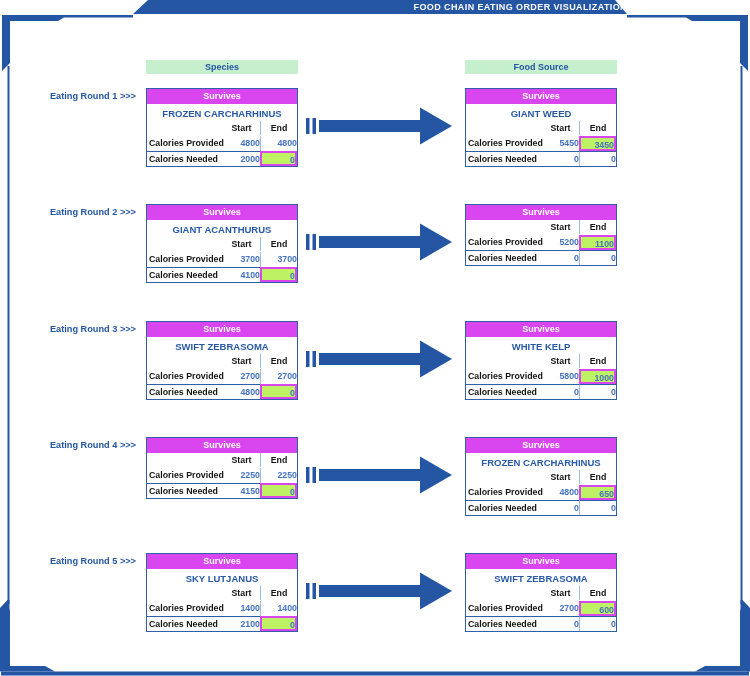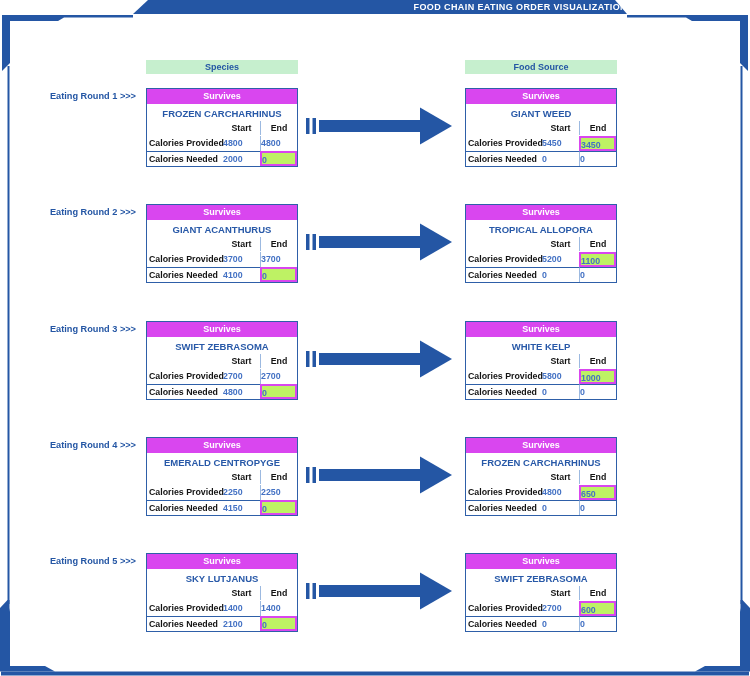--- a/index.html
+++ b/index.html
@@ -18,21 +18,21 @@
   
   .tbl{position:absolute;width:152px;border:1.5px solid #2E5FA8;background:#fff;box-sizing:border-box;}
   .tbl-status{height:15px;line-height:15px;background:#d946ef;color:#fff;text-align:center;
     font-size:9px;font-weight:bold;}
   .tbl-name{height:17px;line-height:19px;text-align:center;color:#2859A8;font-weight:bold;font-size:9.5px;
     white-space:nowrap;}
   .tbl-grid{display:grid;grid-template-columns:76px 37px 1fr;}
   .c{height:15px;line-height:15px;font-size:8.8px;font-weight:bold;box-sizing:border-box;}
   .c.hd{height:14px;line-height:14px;text-align:center;color:#141414;}
   .c.lbl{padding-left:2px;color:#141414;white-space:nowrap;}
-  .c.num{text-align:left;color:#4472C4;}
+  .c.num{text-align:right;color:#4472C4;}
   .c.end{border-left:1px solid #9CB9E0;}
   .c.rowline{border-top:1.2px solid #2E5FA8;}
   .c.green{background:#bef264;border:2px solid #d946ef;}
   .arrow{position:absolute;left:302px;width:152px;height:38px;}
 </style>
 </head>
 <body>
 
 <div id="stage">
 
@@ -109,21 +109,20 @@
     </div>
   </div>
   <svg class="arrow" style="top:223px" viewBox="0 0 152 38">
     <rect x="4" y="11" width="3.5" height="16" fill="#2456A4"></rect>
       <rect x="10.5" y="11" width="3.5" height="16" fill="#2456A4"></rect>
     <rect x="17" y="13" width="101" height="12" fill="#2456A4"></rect>
       <path d="M118,0.5 L150,19 L118,37.5 Z" fill="#2456A4"></path>
   </svg>
   <div class="tbl" style="left:465px;top:204px">
     <div class="tbl-status">Survives</div>
-    <div class="tbl-name">TROPICAL ALLOPORA</div>
     <div class="tbl-grid">
       <div class="c lbl"></div>
       <div class="c hd">Start</div>
       <div class="c hd end">End</div>
       <div class="c lbl">Calories Provided</div>
       <div class="c num">5200</div>
       <div class="c num end green">1100</div>
       <div class="c lbl rowline">Calories Needed</div>
       <div class="c num rowline">0</div>
       <div class="c num end rowline">0</div>
@@ -164,21 +163,20 @@
       <div class="c num end green">1000</div>
       <div class="c lbl rowline">Calories Needed</div>
       <div class="c num rowline">0</div>
       <div class="c num end rowline">0</div>
     </div>
   </div>
 
   <div class="round-label" style="top:438px">Eating Round 4 &gt;&gt;&gt;</div>
   <div class="tbl" style="left:146px;top:437px">
     <div class="tbl-status">Survives</div>
-    <div class="tbl-name">EMERALD CENTROPYGE</div>
     <div class="tbl-grid">
       <div class="c lbl"></div>
       <div class="c hd">Start</div>
       <div class="c hd end">End</div>
       <div class="c lbl">Calories Provided</div>
       <div class="c num">2250</div>
       <div class="c num end">2250</div>
       <div class="c lbl rowline">Calories Needed</div>
       <div class="c num rowline">4150</div>
       <div class="c num end rowline green">0</div>

